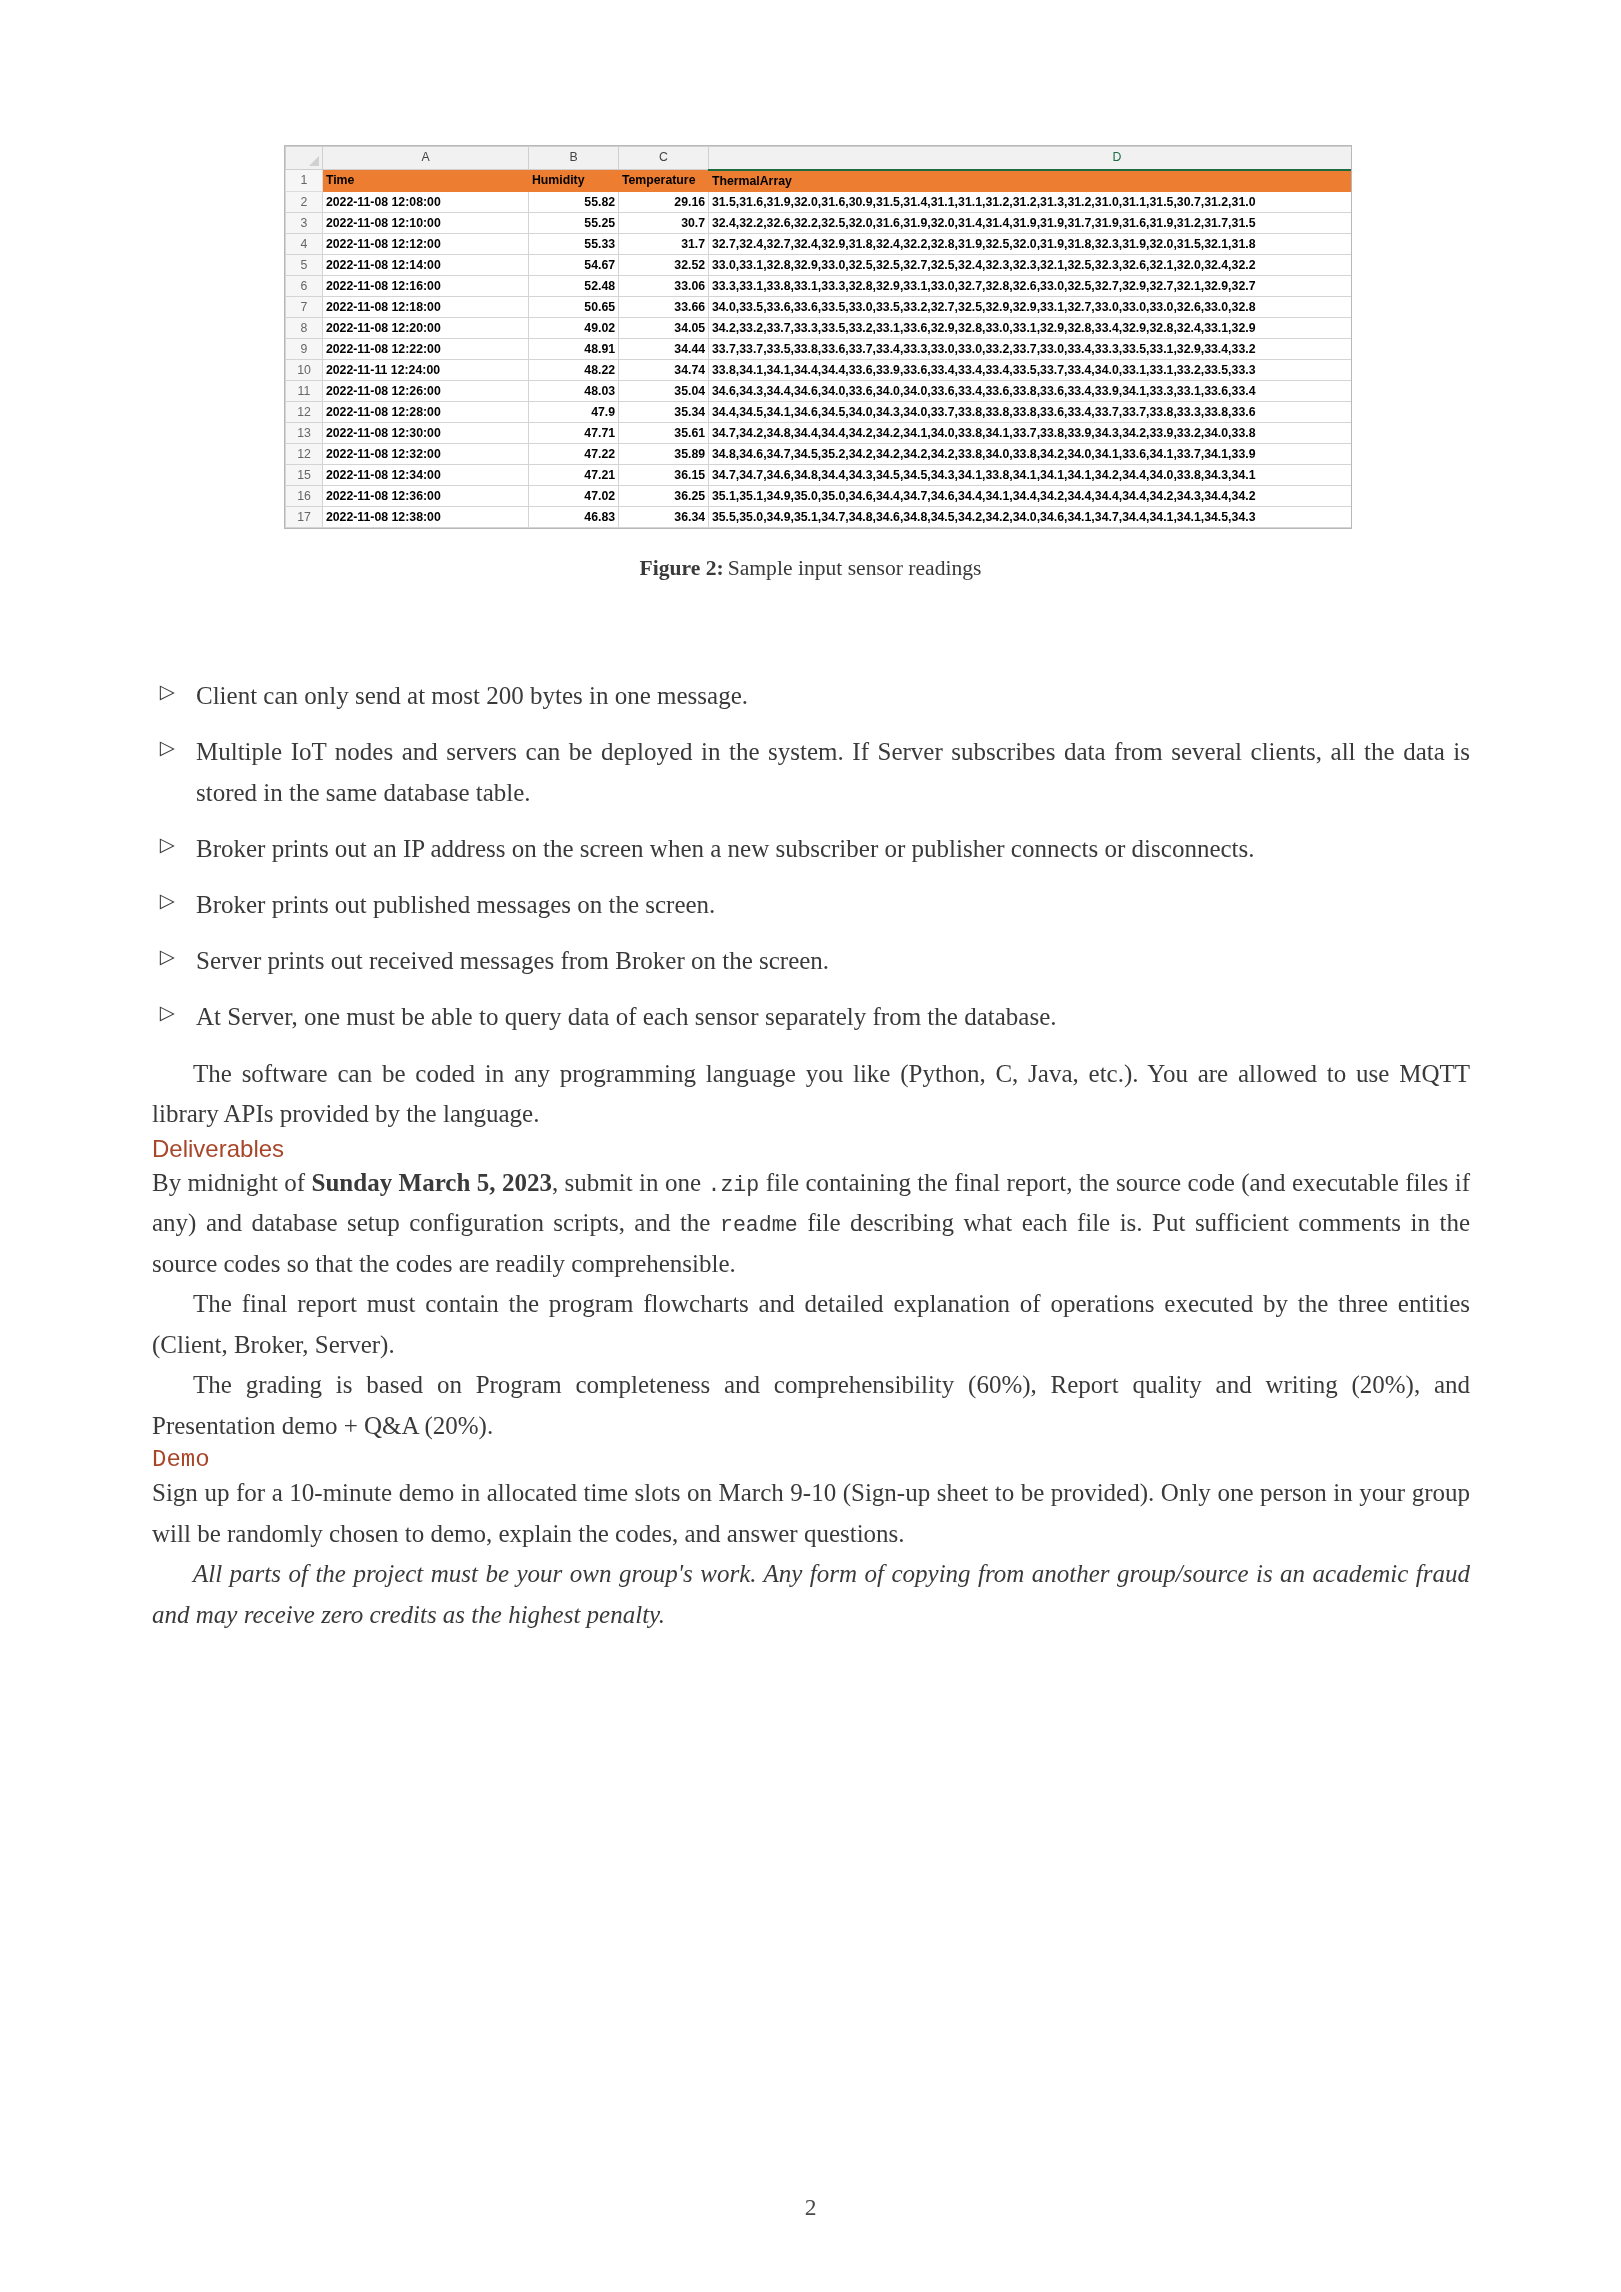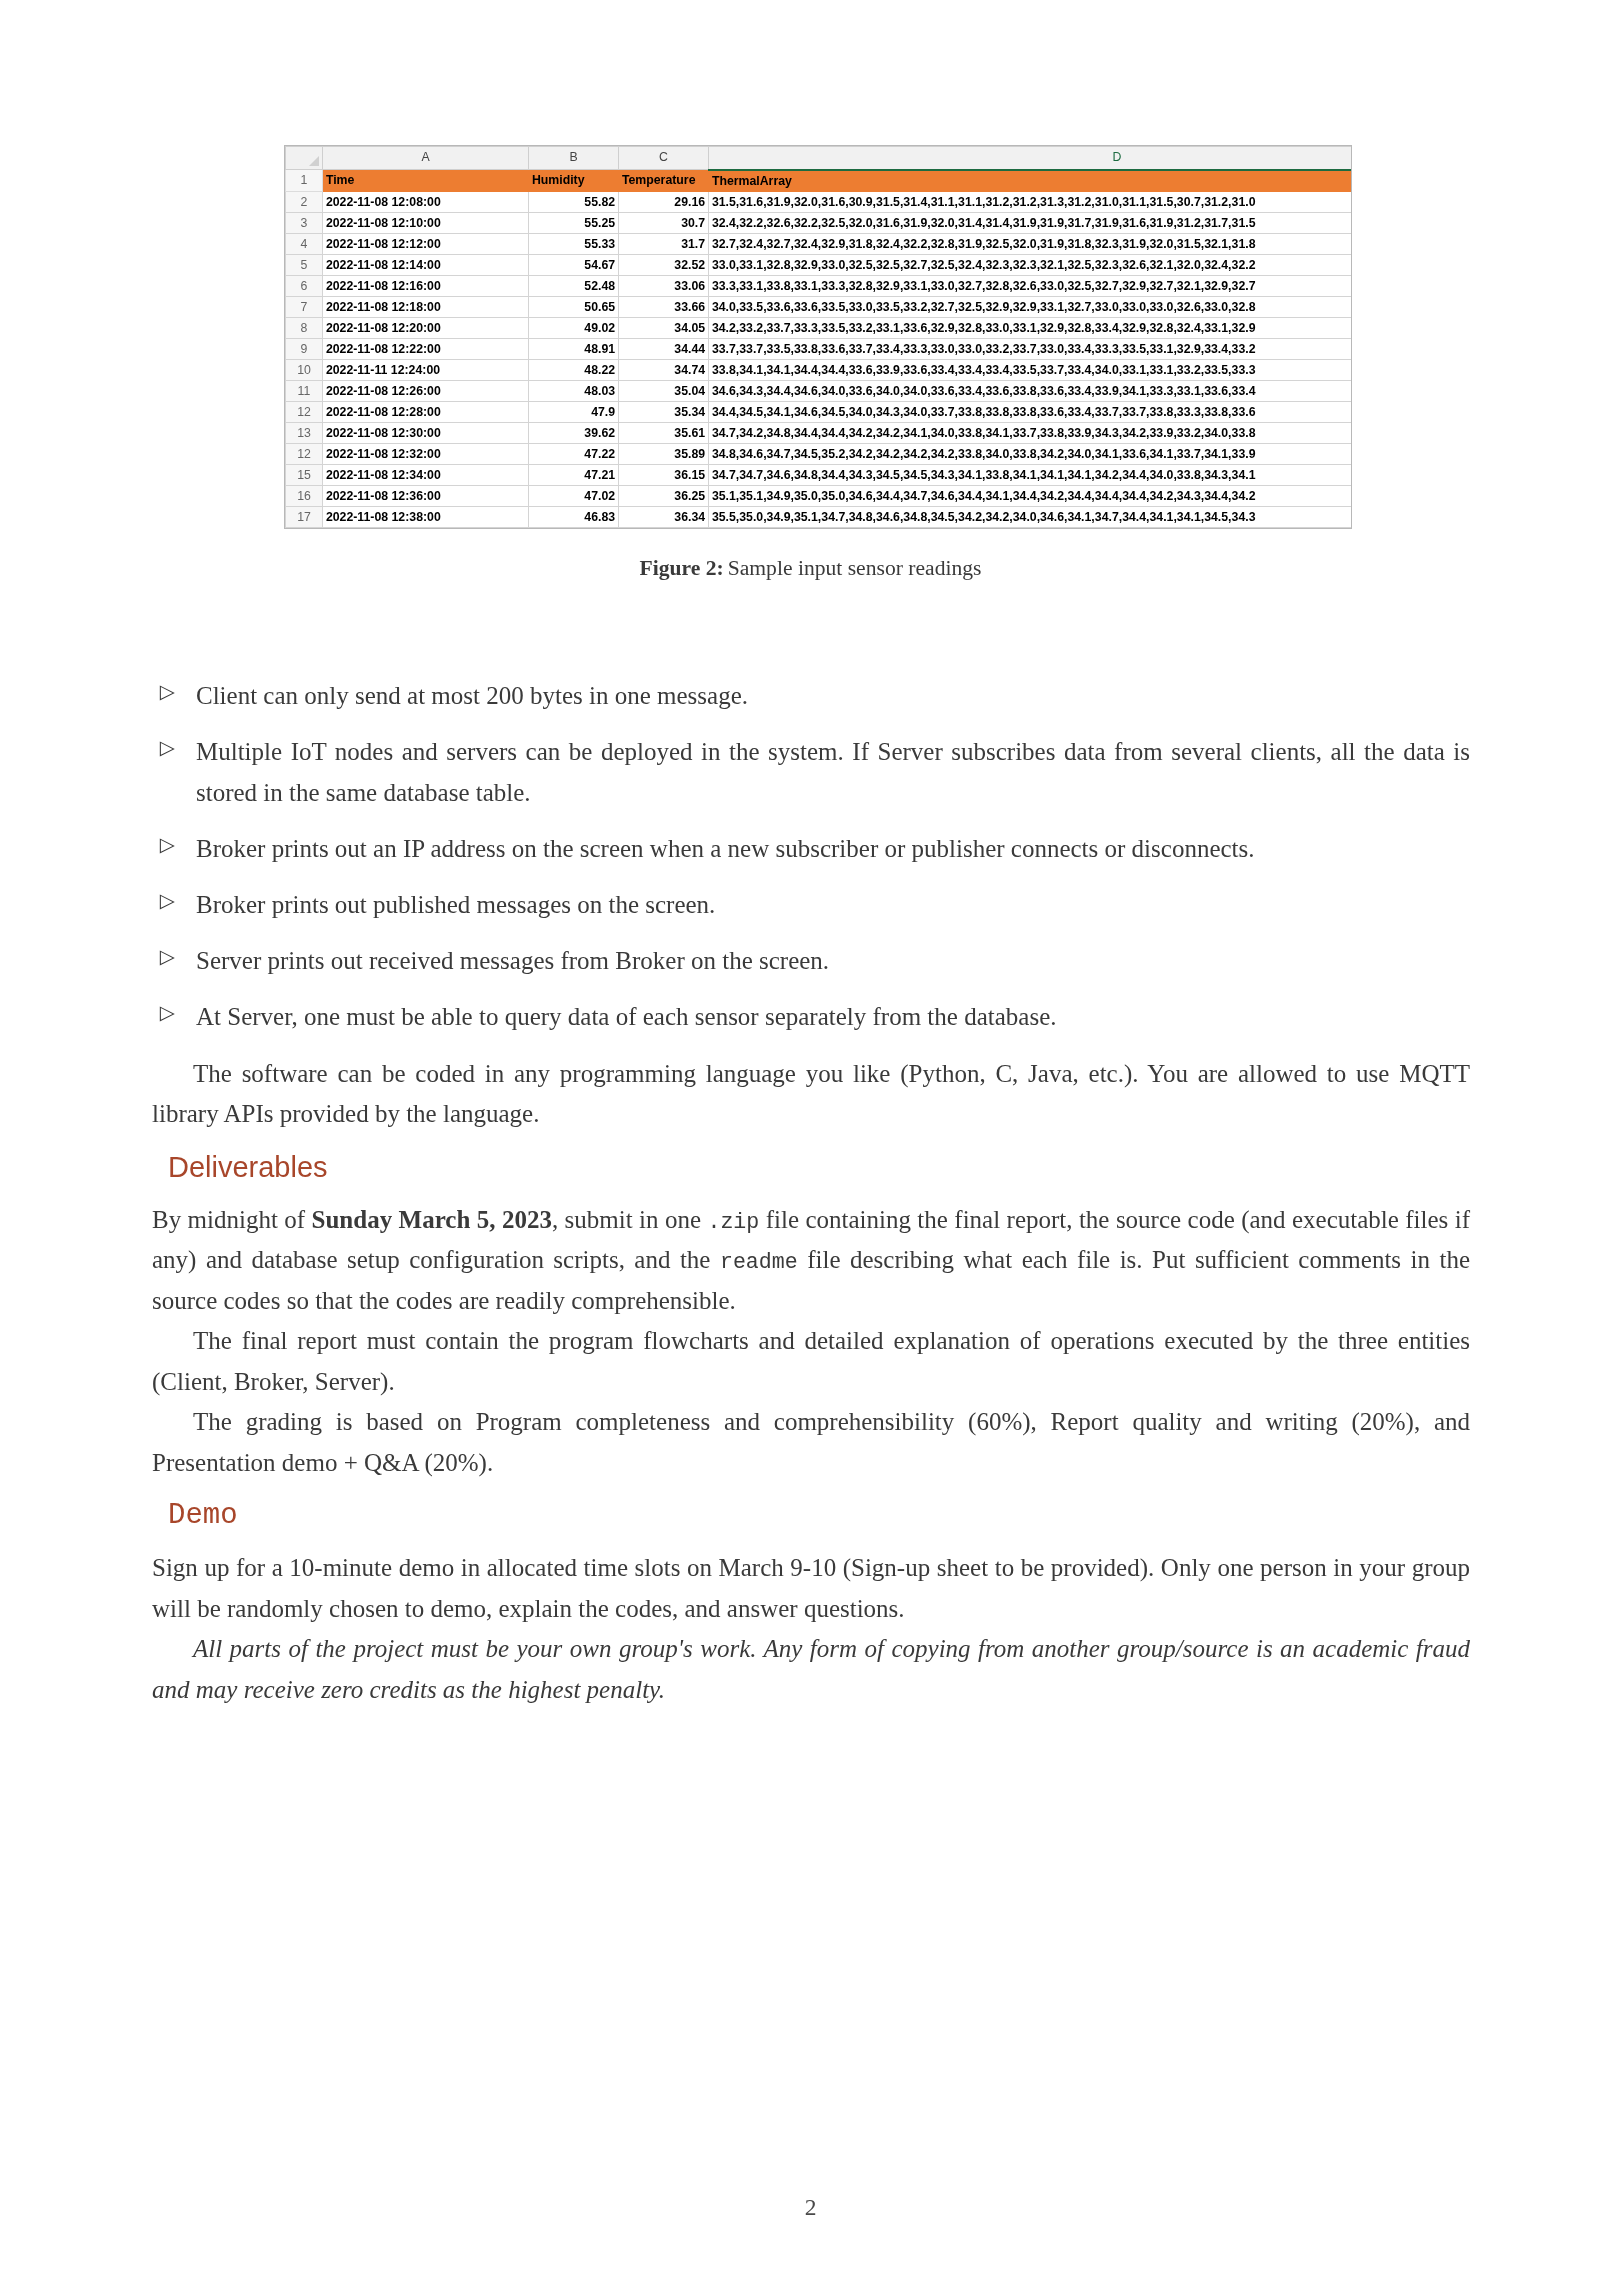--- a/index.html
+++ b/index.html
@@ -162,24 +162,24 @@
     font-size: 25px;
     line-height: 1.62;
     margin: 0;
     text-align: justify;
     color: #3a3a3a;
   }
   p.indent { text-indent: 41px; }
 
   h2.sect {
     font-family: "Liberation Sans", "DejaVu Sans", sans-serif;
-    font-size: 29px;
+    font-size: 24px;
     font-weight: normal;
     color: #A8462A;
-    margin: 16px;
+    margin: 0;
   }
 
   .mono {
     font-family: "Liberation Mono", "DejaVu Sans Mono", monospace;
     font-size: 21.6px;
   }
   .bold { font-weight: bold; }
   .ital { font-style: italic; }
 
   .blk { margin-top: 29px; }
@@ -301,21 +301,21 @@
             <tr>
               <td class="rownum">12</td>
               <td class="ctr data">2022-11-08 12:28:00</td>
               <td class="rgt data">47.9</td>
               <td class="rgt data">35.34</td>
               <td class="lft data">34.4,34.5,34.1,34.6,34.5,34.0,34.3,34.0,33.7,33.8,33.8,33.8,33.6,33.4,33.7,33.7,33.8,33.3,33.8,33.6</td>
             </tr>
             <tr>
               <td class="rownum">13</td>
               <td class="ctr data">2022-11-08 12:30:00</td>
-              <td class="rgt data">39.62</td>
+              <td class="rgt data">47.71</td>
               <td class="rgt data">35.61</td>
               <td class="lft data">34.7,34.2,34.8,34.4,34.4,34.2,34.2,34.1,34.0,33.8,34.1,33.7,33.8,33.9,34.3,34.2,33.9,33.2,34.0,33.8</td>
             </tr>
             <tr>
               <td class="rownum">12</td>
               <td class="ctr data">2022-11-08 12:32:00</td>
               <td class="rgt data">47.22</td>
               <td class="rgt data">35.89</td>
               <td class="lft data">34.8,34.6,34.7,34.5,35.2,34.2,34.2,34.2,34.2,33.8,34.0,33.8,34.2,34.0,34.1,33.6,34.1,33.7,34.1,33.9</td>
             </tr>

